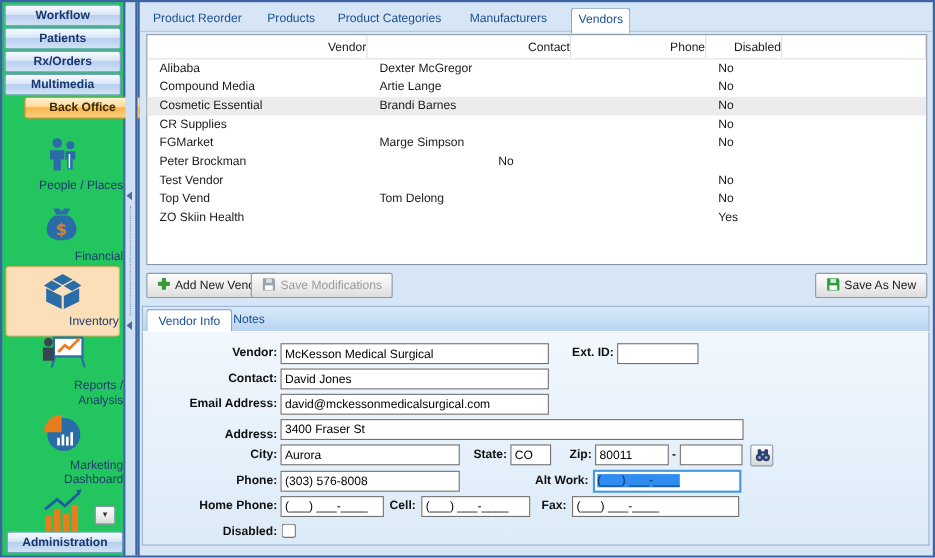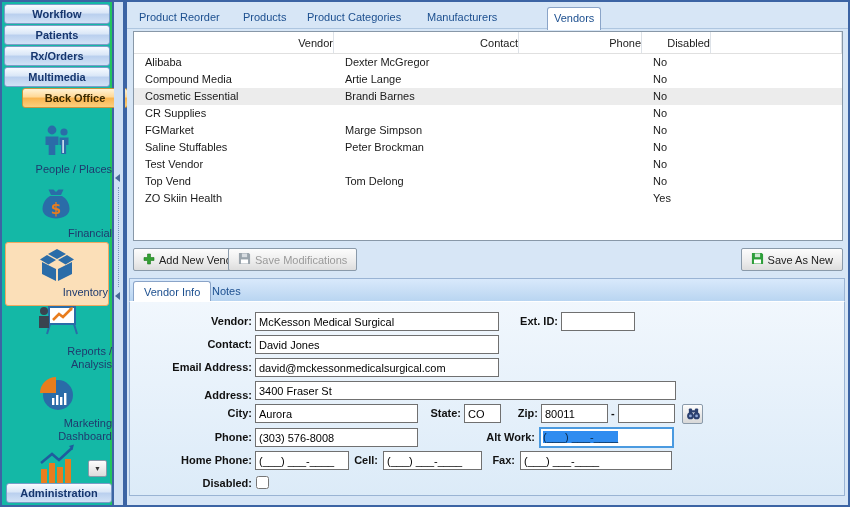--- a/index.html
+++ b/index.html
@@ -1,21 +1,21 @@
 <!DOCTYPE html>
 <html><head>
 <meta charset="utf-8">
 <style>
   * { margin:0; padding:0; box-sizing:border-box; }
   html,body { width:850px; height:507px; overflow:hidden; font-family:"Liberation Sans","DejaVu Sans",sans-serif; }
   #app { position:relative; width:850px; height:507px; background:#3c64a4; }
 
   
   #sidebar { position:absolute; left:2px; top:2px; width:110px; height:503px;
-    background:#14b8a6; border-right:2px solid #22c55e; }
+    background:#22c55e; border-right:4px solid #22c55e; }
   .nav-btn { display:block; width:106px; margin:1px 2px 0 2px; height:20px; line-height:18px;
     text-align:center; font-size:11px; font-weight:bold; color:#16366e;
     border:1px solid #7a9cc8; border-radius:3px;
     background:linear-gradient(#f7fbff,#d9e6f7 45%,#b9cfee 50%,#d2e2f6); cursor:pointer; }
   .nav-btn.active { color:#3a2a00; border-color:#c9963d;
     background:linear-gradient(#fff3d6,#ffd894 45%,#f9b44e 50%,#fbcf7e);margin-left:20px; }
   .side-item { position:absolute; left:0; width:110px; text-align:right; color:#1f3a6e; font-size:11px; }
   .side-item .lbl { display:block; line-height:13px; }
   .side-item svg { display:block; margin:0 auto 3px auto; }
   .side-item.selected { left:3px; width:104px; background:#fbdfb8; border:1px solid #f0a860; border-radius:3px; padding:4px 0 6px 0; }
@@ -32,21 +32,21 @@
     border-bottom:4px solid transparent; border-right:5px solid #4a6a9a; }
 
   
   #main { position:absolute; left:127px; top:2px; width:721px; height:503px; background:#d7e6f6; }
 
   
   #tabstrip { position:absolute; left:0; top:0; right:0; height:27px; border-bottom:1px solid #aec6e0; }
   .top-tab { position:absolute; top:5px; height:22px; line-height:20px; font-size:11px; color:#1c4f8f;
     padding:0 6px; cursor:pointer; white-space:nowrap; }
   .top-tab.active { background:#fff; border:1px solid #8aa4c8; border-bottom:none;
-    border-radius:3px 3px 0 0; height:23px; z-index:2;margin-left:28px; }
+    border-radius:3px 3px 0 0; height:23px; z-index:2; }
 
   
   #vendor-table { position:absolute; left:6px; top:29px; width:710px; height:210px;
     background:#fff; border:1px solid #8898a8; font-size:11px; color:#1a1a1a; overflow:hidden; }
   .vt-header { display:flex; height:22px; line-height:22px; border-bottom:1px solid #e0e0e0; }
   .vt-header .vt-cell { border-right:1px solid #dde2e8;text-align:right; }
   .vt-row { display:flex; height:17px; line-height:17px; cursor:pointer; }
   .vt-row.selected { background:#ececec; }
   .vt-cell { padding-left:11px; overflow:hidden; white-space:nowrap; }
   .c1 { width:200px; } .c2 { width:185px; } .c3 { width:123px; } .c4 { width:69px; } .c5 { flex:1; }
@@ -234,21 +234,20 @@
         <div class="vt-cell c3"></div>
         <div class="vt-cell c4">No</div>
       </div>
       <div class="vt-row">
         <div class="vt-cell c1">FGMarket</div>
         <div class="vt-cell c2">Marge Simpson</div>
         <div class="vt-cell c3"></div>
         <div class="vt-cell c4">No</div>
       </div>
       <div class="vt-row">
-        <div class="vt-cell c1">Saline Stuffables</div>
         <div class="vt-cell c2">Peter Brockman</div>
         <div class="vt-cell c3"></div>
         <div class="vt-cell c4">No</div>
       </div>
       <div class="vt-row">
         <div class="vt-cell c1">Test Vendor</div>
         <div class="vt-cell c2"></div>
         <div class="vt-cell c3"></div>
         <div class="vt-cell c4">No</div>
       </div>

